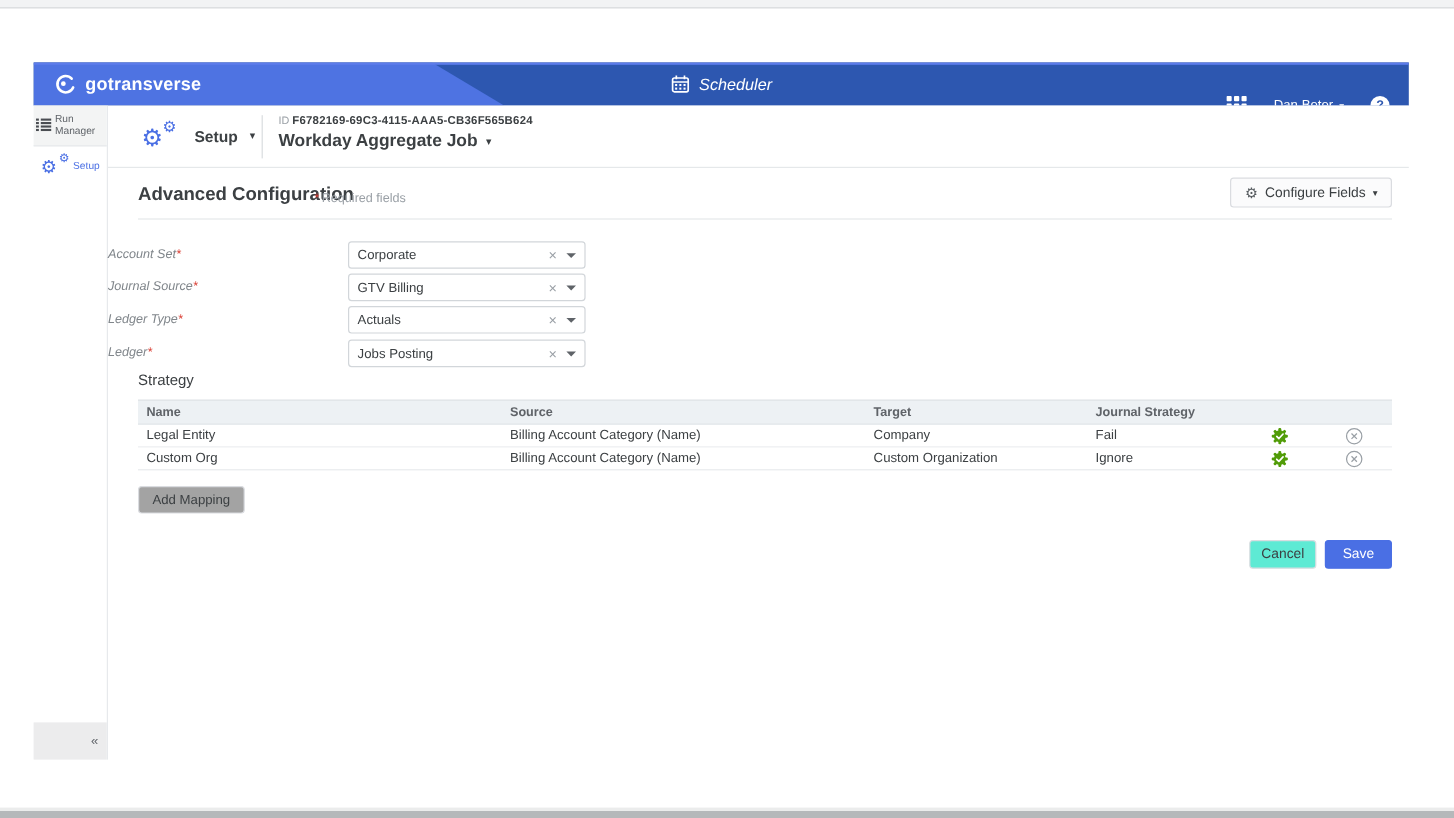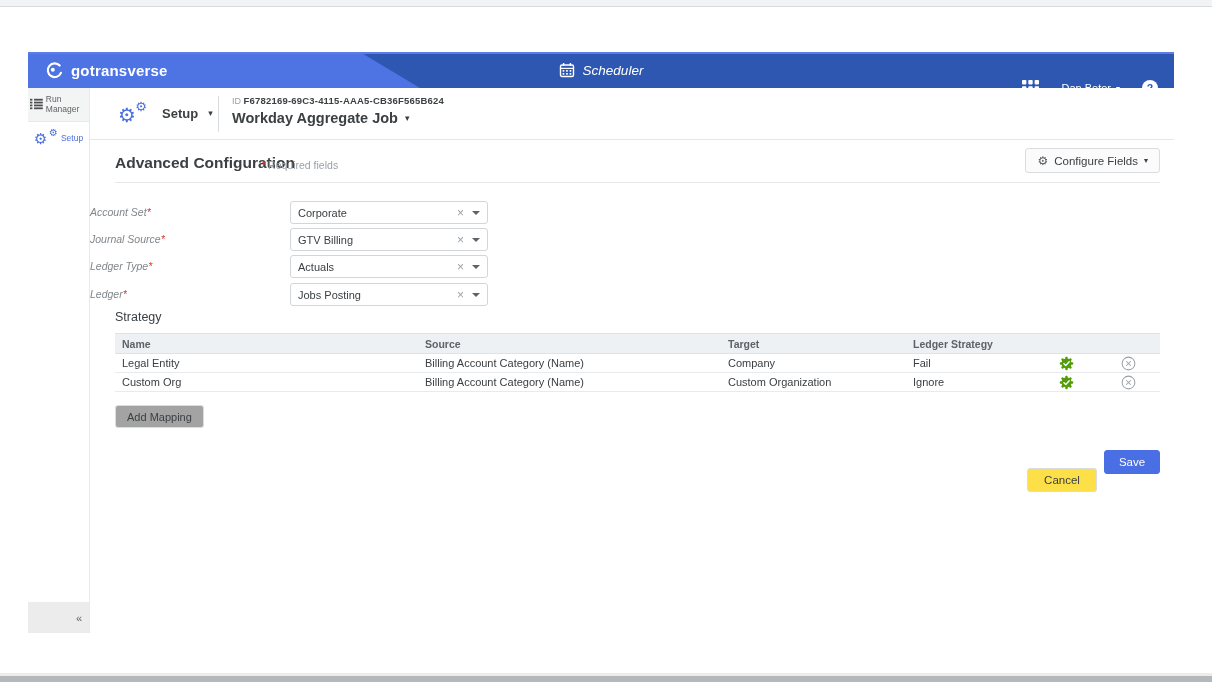--- a/index.html
+++ b/index.html
@@ -99,21 +99,21 @@
   .t-head { height:21px; background:#edf1f4; border-top:1px solid #dfe3e6; border-bottom:1px solid #dfe3e6;
     color:#5f6368; font-size:10.5px; font-weight:600; }
   .t-body-row { height:19px; border-bottom:1px solid #e8eaed; background:#fff; }
   .t-cell { padding-left:7px; white-space:nowrap; overflow:hidden; }
   .t-icon { display:flex; justify-content:center; align-items:center; cursor:pointer; }
 
   .add-btn { position:absolute; left:25px; top:317px; height:23px; padding:0 11px; background:#a3a3a3;
     border:1px solid #dadce0; border-radius:3px; font-size:11px; color:#3c4043; cursor:pointer; }
 
   
-  .cancel-btn { position:absolute; right:77px; top:380px; width:70px; height:24px; background:#fde047;
+  .cancel-btn { position:absolute; right:77px; top:362px; width:56px; height:24px; background:#5eead4;
     border:1px solid #dadce0; border-radius:3px; font-size:11.5px; color:#3c4043; cursor:pointer; }
   .save-btn { position:absolute; right:14px; top:362px; width:56px; height:24px; background:#4a6fe4;
     border:1px solid #4a6fe4; border-radius:3px; font-size:11.5px; color:#fff; cursor:pointer; }
 
   button { font-family:"Liberation Sans", sans-serif; }
 </style>
 </head>
 <body>
 
 <div class="page">
@@ -269,21 +269,21 @@
           </div>
         </div>
 
         <div class="map-title">Strategy</div>
 
         <div class="map-table">
           <div class="t-row t-head">
             <div class="t-cell">Name</div>
             <div class="t-cell">Source</div>
             <div class="t-cell">Target</div>
-            <div class="t-cell">Ledger Strategy</div>
+            <div class="t-cell">Journal Strategy</div>
             <div class="t-cell"></div>
             <div class="t-cell"></div>
           </div>
 
           <div class="t-row t-body-row">
             <div class="t-cell">Legal Entity</div>
             <div class="t-cell">Billing Account Category (Name)</div>
             <div class="t-cell">Company</div>
             <div class="t-cell">Fail</div>
             <div class="t-icon">

